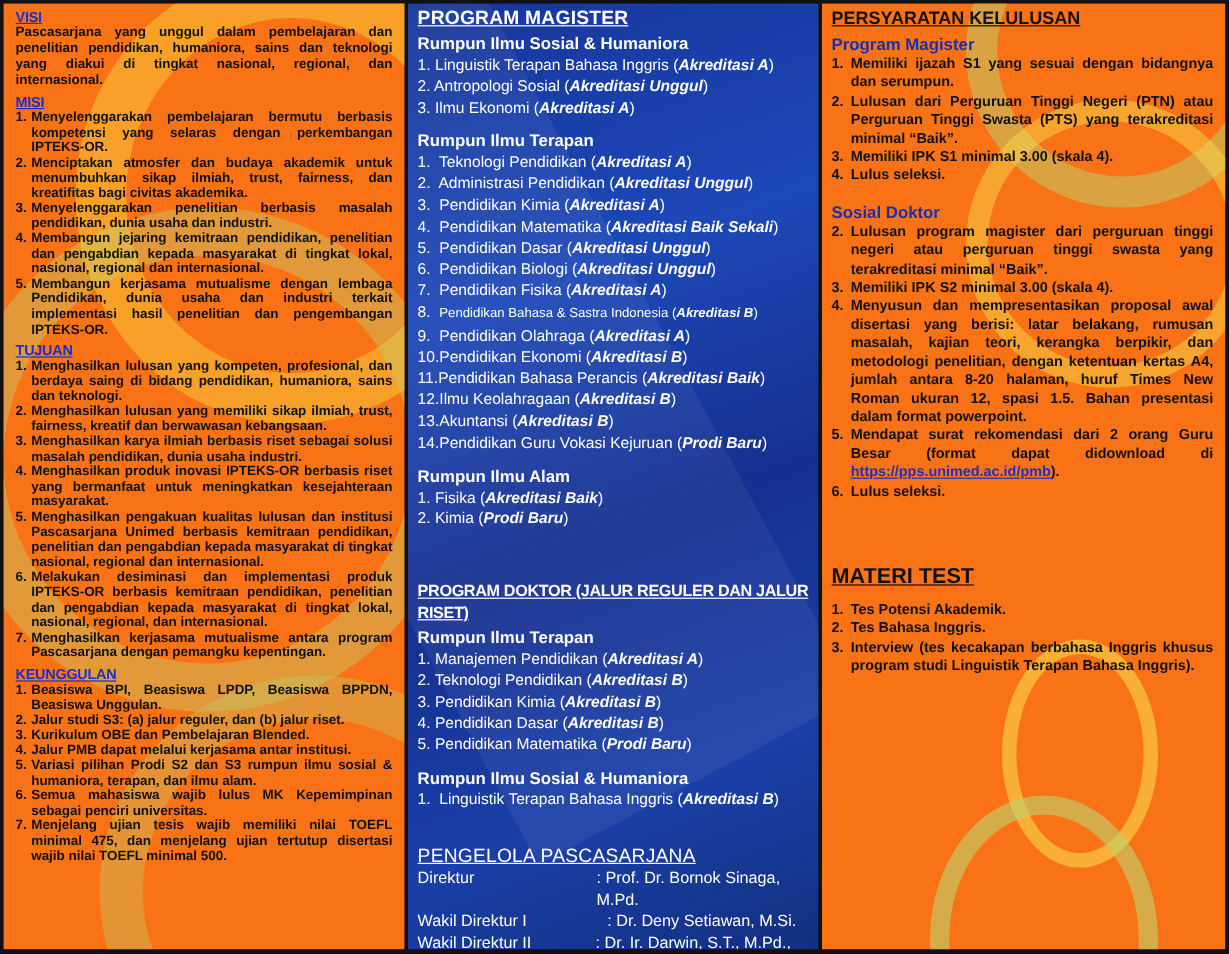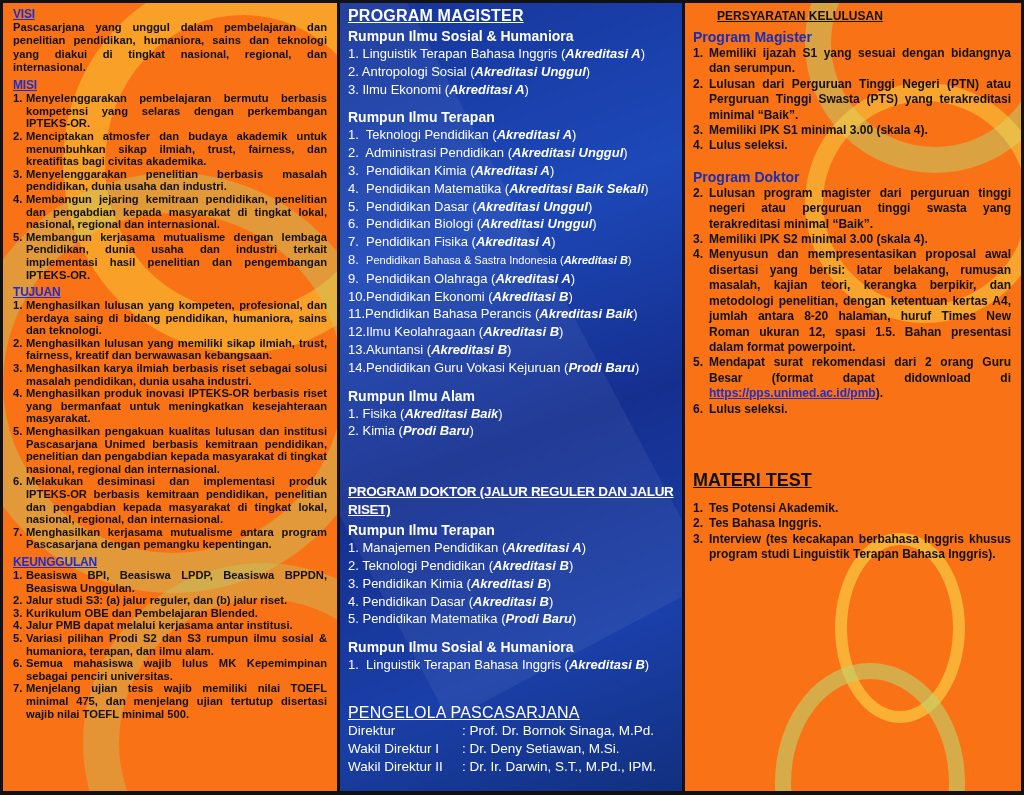--- a/index.html
+++ b/index.html
@@ -22,25 +22,25 @@
   ol.lst { list-style: none; font-size: 11.2px; font-weight: bold; line-height: 12.6px; }
   ol.lst li { padding-left: 13px; text-indent: -13px; text-align: justify; }
   ol.lst li .num { display: inline-block; width: 13px; text-indent: 0; }
 
   
   .mid-h { font-size: 16px; font-weight: bold; text-decoration: underline; letter-spacing: 0.2px; line-height: 18px; }
   .mid-h2 { font-size: 13.5px; font-weight: bold; text-decoration: underline; line-height: 18px; letter-spacing: -0.3px; }
   .mid-sub { font-size: 14px; font-weight: bold; line-height: 18px; }
   .mid-item { font-size: 13px; line-height: 17.8px; white-space: nowrap; }
   .acc { font-style: italic; font-weight: bold; }
-  .staff { display: flex; font-size: 13.5px; line-height: 18px; }
+  .staff { display: flex; font-size: 13.5px; line-height: 18px; gap: 44px; }
   .staff .role { width: 114px; }
 
   
-  .r-h { font-size: 12px; font-weight: bold; text-decoration: underline; line-height: 18px; margin-left: 24px; }
+  .r-h { font-size: 15px; font-weight: bold; text-decoration: underline; line-height: 18px; }
   .r-sub { color: #1a2fb0; font-size: 14px; font-weight: bold; line-height: 18px; }
   .r-lst { list-style: none; font-size: 12px; font-weight: bold; line-height: 15.4px; }
   .r-lst li { padding-left: 16px; text-indent: -16px; text-align: justify; }
   .r-lst li .num { display: inline-block; width: 16px; text-indent: 0; }
   .link { color: #1a2fd0; text-decoration: underline; }
   .materi-h { font-size: 18px; font-weight: bold; text-decoration: underline; line-height: 22px; }
 </style>
 </head>
 <body>
 
@@ -152,21 +152,21 @@
   <div class="content">
     <div class="r-h">PERSYARATAN KELULUSAN</div>
     <div class="r-sub" style="margin-top:3px">Program Magister</div>
     <ol class="r-lst">
       <li><span class="num">1.</span><span>Memiliki ijazah S1 yang sesuai dengan bidangnya dan serumpun.</span></li>
       <li><span class="num">2.</span><span>Lulusan dari Perguruan Tinggi Negeri (PTN) atau Perguruan Tinggi Swasta (PTS) yang terakreditasi minimal “Baik”.</span></li>
       <li><span class="num">3.</span><span>Memiliki IPK S1 minimal 3.00 (skala 4).</span></li>
       <li><span class="num">4.</span><span>Lulus seleksi.</span></li>
     </ol>
 
-    <div class="r-sub" style="margin-top:14px">Program Doktor</div>
+    <div class="r-sub" style="margin-top:14px">Sosial Doktor</div>
     <ol class="r-lst">
       <li><span class="num">2.</span><span>Lulusan program magister dari perguruan tinggi negeri atau perguruan tinggi swasta yang terakreditasi minimal “Baik”.</span></li>
       <li><span class="num">3.</span><span>Memiliki IPK S2 minimal 3.00 (skala 4).</span></li>
       <li><span class="num">4.</span><span>Menyusun dan mempresentasikan proposal awal disertasi yang berisi: latar belakang, rumusan masalah, kajian teori, kerangka berpikir, dan metodologi penelitian, dengan ketentuan kertas A4, jumlah antara 8-20 halaman, huruf Times New Roman ukuran 12, spasi 1.5. Bahan presentasi dalam format powerpoint.</span></li>
       <li><span class="num">5.</span><span>Mendapat surat rekomendasi dari 2 orang Guru Besar (format dapat didownload di </span><a class="link">https://pps.unimed.ac.id/pmb</a><span>).</span></li>
       <li><span class="num">6.</span><span>Lulus seleksi.</span></li>
     </ol>
 
     <div class="materi-h" style="margin-top:52px">MATERI TEST</div>
     <ol class="r-lst" style="margin-top:10px">

